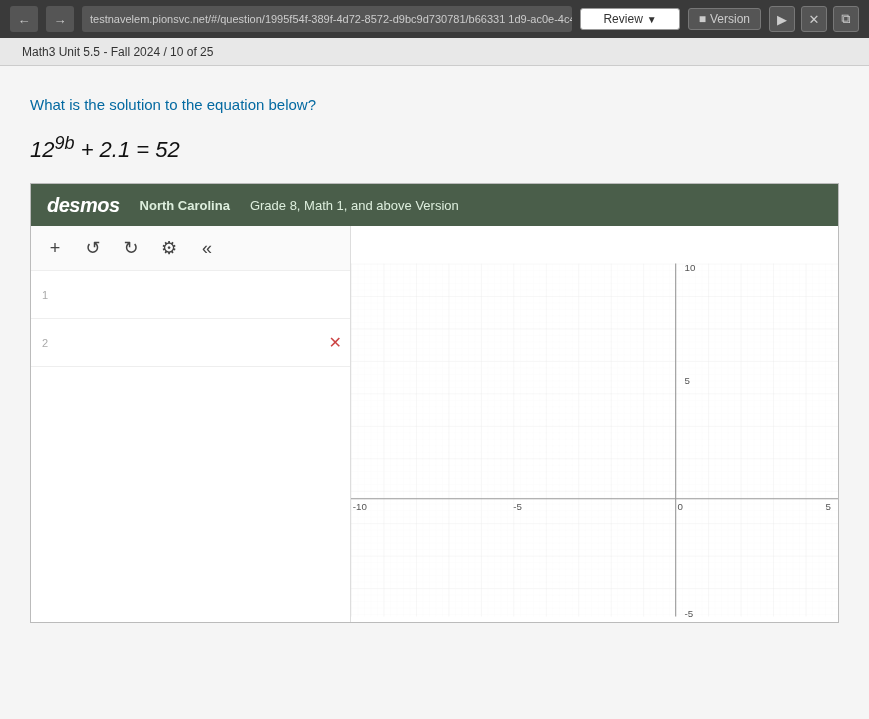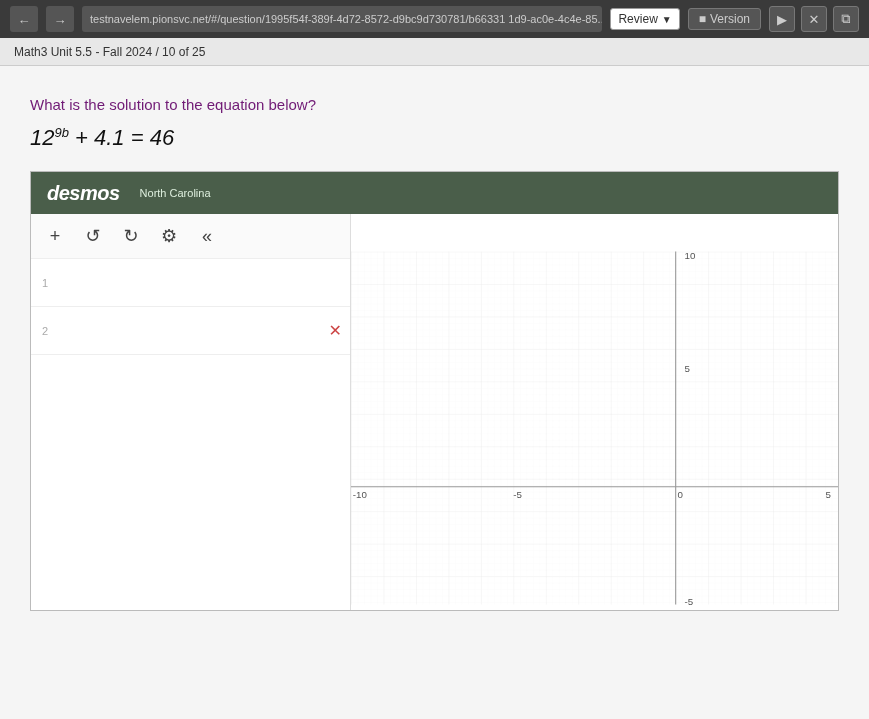--- a/index.html
+++ b/index.html
@@ -37,21 +37,21 @@
       height: 26px;
       display: flex;
       align-items: center;
       overflow: hidden;
       white-space: nowrap;
     }
     .review-btn {
       background: #fff;
       border: 1px solid #999;
       border-radius: 3px;
-      padding: 3px 7px;
+      padding: 3px 22px;
       font-size: 12px;
       cursor: pointer;
       display: flex;
       align-items: center;
       gap: 4px;
       color: #333;
     }
     .bookmark-btn {
       background: #555;
       border: 1px solid #777;
@@ -82,47 +82,47 @@
       font-size: 13px;
       cursor: pointer;
     }
 
     
     .breadcrumb-bar {
       background: #e8e8e8;
       height: 28px;
       display: flex;
       align-items: center;
-      padding: 0 14px;
+      padding: 0 22px;
       font-size: 12px;
       color: #333;
       border-bottom: 1px solid #ccc;
     }
 
     
     .main-content {
       background: #f5f5f5;
       padding: 30px 30px 0 30px;
       height: calc(719px - 38px - 28px);
     }
 
     .question-text {
       font-size: 15px;
-      color: #701a75;
-      margin-bottom: 12px;
+      color: #0369a1;
+      margin-bottom: 20px;
     }
 
     .equation {
       font-size: 22px;
       color: #111;
       margin-bottom: 20px;
       font-style: italic;
     }
     .equation sup {
-      font-size: 13px;
+      font-size: 18px;
     }
 
     
     .desmos-container {
       border: 1px solid #bbb;
       background: #fff;
       width: 100%;
       height: 440px;
       display: flex;
       flex-direction: column;
@@ -138,22 +138,23 @@
       gap: 20px;
     }
     .desmos-logo {
       font-size: 20px;
       font-weight: bold;
       font-style: italic;
       color: #fff;
       letter-spacing: -0.5px;
     }
     .desmos-subtitle {
-      font-size: 11px;
+      font-size: 13px;
       color: #ddeedd;
+      font-weight: bold;
     }
     .desmos-version {
       font-size: 13px;
       color: #ddeedd;
     }
 
     
     .desmos-body {
       display: flex;
       flex: 1;
@@ -270,28 +271,29 @@
 </div>
 
 <div class="breadcrumb-bar">
   <span>Math3 Unit 5.5 - Fall 2024  /  10 of 25</span>
 </div>
 
 <div class="main-content">
   <p class="question-text">What is the solution to the equation below?</p>
 
   <div class="equation">
-    <span>12</span><sup>9b</sup><span> + 4.1 = 46</span>
+    <span>12</span><sup>9b</sup><span> + 2.1 = 52</span>
   </div>
 
   <div class="desmos-container">
 
     <div class="desmos-header">
       <span class="desmos-logo">desmos</span>
       <span class="desmos-subtitle">North Carolina</span>
+      <span class="desmos-version">Grade 8, Math 1, and above Version</span>
     </div>
 
     <div class="desmos-body">
 
       <div class="expr-panel">
 
         <div class="expr-toolbar">
           <button class="toolbar-btn">+</button>
           <button class="toolbar-btn">↺</button>
           <button class="toolbar-btn">↻</button>

